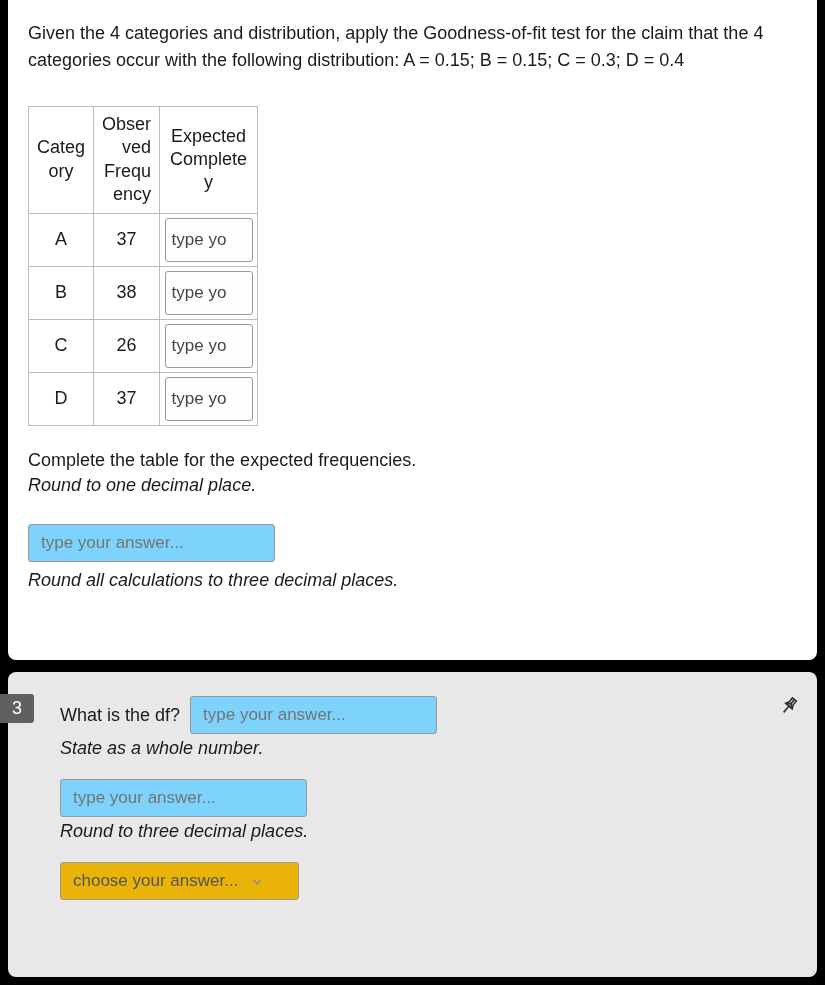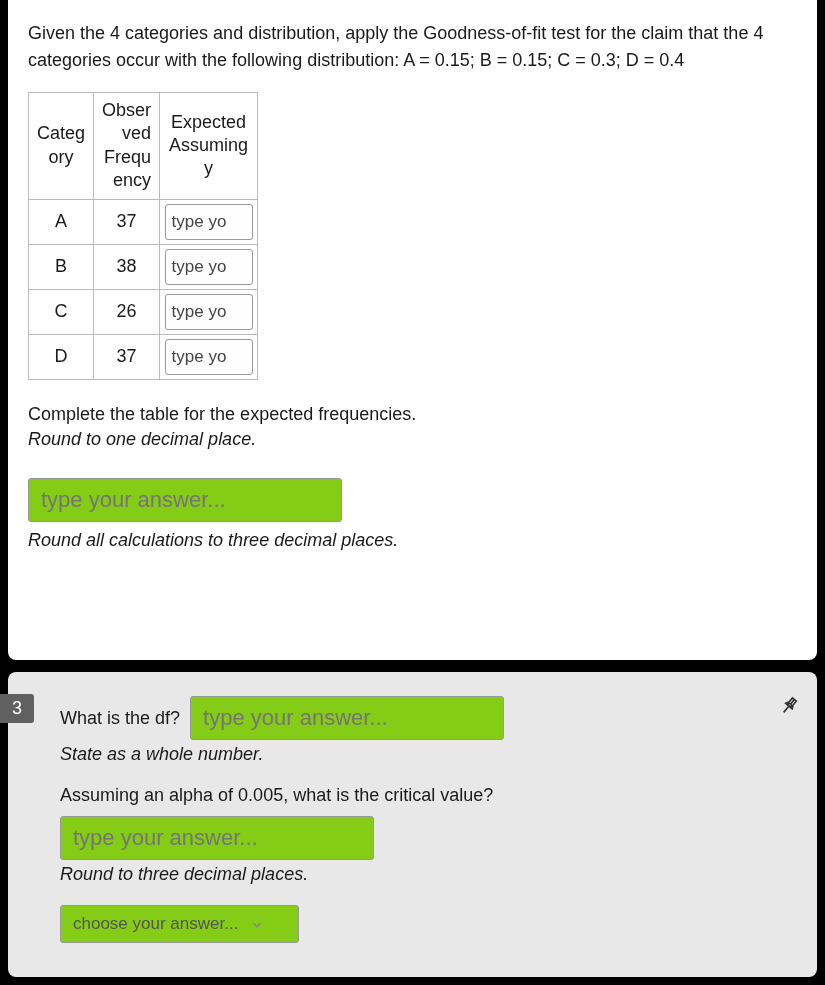--- a/index.html
+++ b/index.html
@@ -1,58 +1,58 @@
 <!DOCTYPE html>
 <html><head>
 <meta charset="utf-8">
 <style>
 * { box-sizing: border-box; margin: 0; padding: 0; }
 body { font-family: -apple-system, BlinkMacSystemFont, 'Segoe UI', Arial, sans-serif; background: #000; width: 825px; height: 985px; overflow: hidden; font-size: 18px; color: #1a1a1a; }
 .container { background: #fff; border-radius: 0 0 8px 8px; margin: 0 8px 8px 8px; padding: 20px 20px 0 20px; height: 660px; }
-.question-text { line-height: 1.5; margin-bottom: 18px; }
+.question-text { line-height: 1.5; margin-bottom: 32px; }
 .freq-table { border-collapse: collapse; margin-bottom: 24px; }
 .freq-table th, .freq-table td { border: 1px solid #bbb; text-align: center; vertical-align: middle; }
 .freq-table th { font-weight: 400; padding: 6px 8px; line-height: 1.3; }
 .freq-table .col-cat { width: 64px; }
 .freq-table .col-obs { width: 64px; text-align: right; }
 .freq-table .col-exp { width: 98px; padding: 4px; }
 .freq-table td { padding: 10px 8px; }
-.cell-input { width: 88px; height: 36px; border: 1.5px solid #999; border-radius: 3px; padding: 0 6px; font-size: 17px; color: #444; background: #fefefe; font-family: inherit; overflow: hidden; white-space: nowrap; text-align: left; display: flex; align-items: center; margin: 0 auto; }
+.cell-input { width: 88px; height: 44px; border: 1.5px solid #999; border-radius: 3px; padding: 0 6px; font-size: 17px; color: #444; background: #fefefe; font-family: inherit; overflow: hidden; white-space: nowrap; text-align: left; display: flex; align-items: center; margin: 0 auto; }
 .instruction { margin-bottom: 4px; }
 .italic { font-style: italic; margin-bottom: 28px; }
 .inline-q { display: flex; align-items: center; flex-wrap: wrap; gap: 10px; margin-bottom: 8px; }
-.text-input { border: 1.5px solid #999; border-radius: 3px; padding: 8px 12px; font-size: 22px; color: #555; background: #84cc16; font-family: inherit; min-width: 190px; }
+.text-input { border: 1.5px solid #999; border-radius: 3px; padding: 8px 12px; font-size: 17px; color: #555; background: #7dd3fc; font-family: inherit; min-width: 190px; }
 .section2 { background: #e8e8e8; border-radius: 8px; margin: 12px 8px 0 8px; padding: 24px 20px 0 52px; position: relative; height: 305px; }
 .q-num { position: absolute; left: -8px; top: 22px; background: #606060; color: #fff; font-size: 18px; padding: 4px 12px; border-radius: 0 3px 3px 0; font-weight: 500; }
 .q-meta { color: #404040; font-size: 18px; margin-bottom: 18px; }
 .q-meta .type { margin-right: 14px; }
 .pin-icon { position: absolute; right: 18px; top: 24px; width: 20px; height: 20px; transform: rotate(40deg); cursor: pointer; }
 .pin-icon svg { width: 100%; height: 100%; }
 .sub-text { margin-bottom: 18px; }
-.select-input { border: 1.5px solid #999; border-radius: 3px; padding: 8px 34px 8px 12px; font-size: 17px; color: #555; background: #84cc16; font-family: inherit; min-width: 230px; position: relative; display: inline-flex; align-items: center; justify-content: space-between; cursor: pointer; }
+.select-input { border: 1.5px solid #999; border-radius: 3px; padding: 8px 34px 8px 12px; font-size: 17px; color: #555; background: #eab308; font-family: inherit; min-width: 230px; position: relative; display: inline-flex; align-items: center; justify-content: space-between; cursor: pointer; }
 .chevron { width: 14px; height: 14px; margin-left: 12px; }
 .chevron svg { width: 100%; height: 100%; stroke: #888; }
 </style>
 </head>
 <body>
 
 <div class="container">
   <p class="question-text">Given the 4 categories and distribution, apply the Goodness-of-fit test for the claim that the 4 categories occur with the following distribution: A = 0.15; B = 0.15; C = 0.3; D = 0.4</p>
 
   <table class="freq-table">
     <thead>
       <tr>
         <th class="col-cat" style="white-space:pre-line">Categ
 ory</th>
         <th class="col-obs" style="white-space:pre-line">Obser
 ved
 Frequ
 ency</th>
         <th class="col-exp" style="white-space:pre-line">Expected
-Assuming
+Complete
 y</th>
       </tr>
     </thead>
     <tbody>
       <tr>
         <td>A</td>
         <td>37</td>
         <td class="col-exp">
             <div class="cell-input">type yo</div>
           </td>
@@ -99,21 +99,20 @@
       </svg>
   </div>
 
   <div class="inline-q" style="margin-bottom:4px">
     <span>What is the df?</span>
     <input class="text-input" placeholder="type your answer..." style="">
   </div>
   <p class="italic" style="margin-bottom:20px">State as a whole number.</p>
 
   <div class="inline-q" style="margin-bottom:4px">
-    <span>Assuming an alpha of 0.005, what is the critical value?</span>
     <input class="text-input" placeholder="type your answer..." style="">
   </div>
   <p class="italic" style="margin-bottom:20px">Round to three decimal places.</p>
 
   <div class="inline-q">
     <div class="select-input">
       <span>choose your answer...</span>
       <span class="chevron">
         <svg viewBox="0 0 24 24" fill="none" stroke-width="2.5">
             <polyline points="6 9 12 15 18 9"></polyline>

